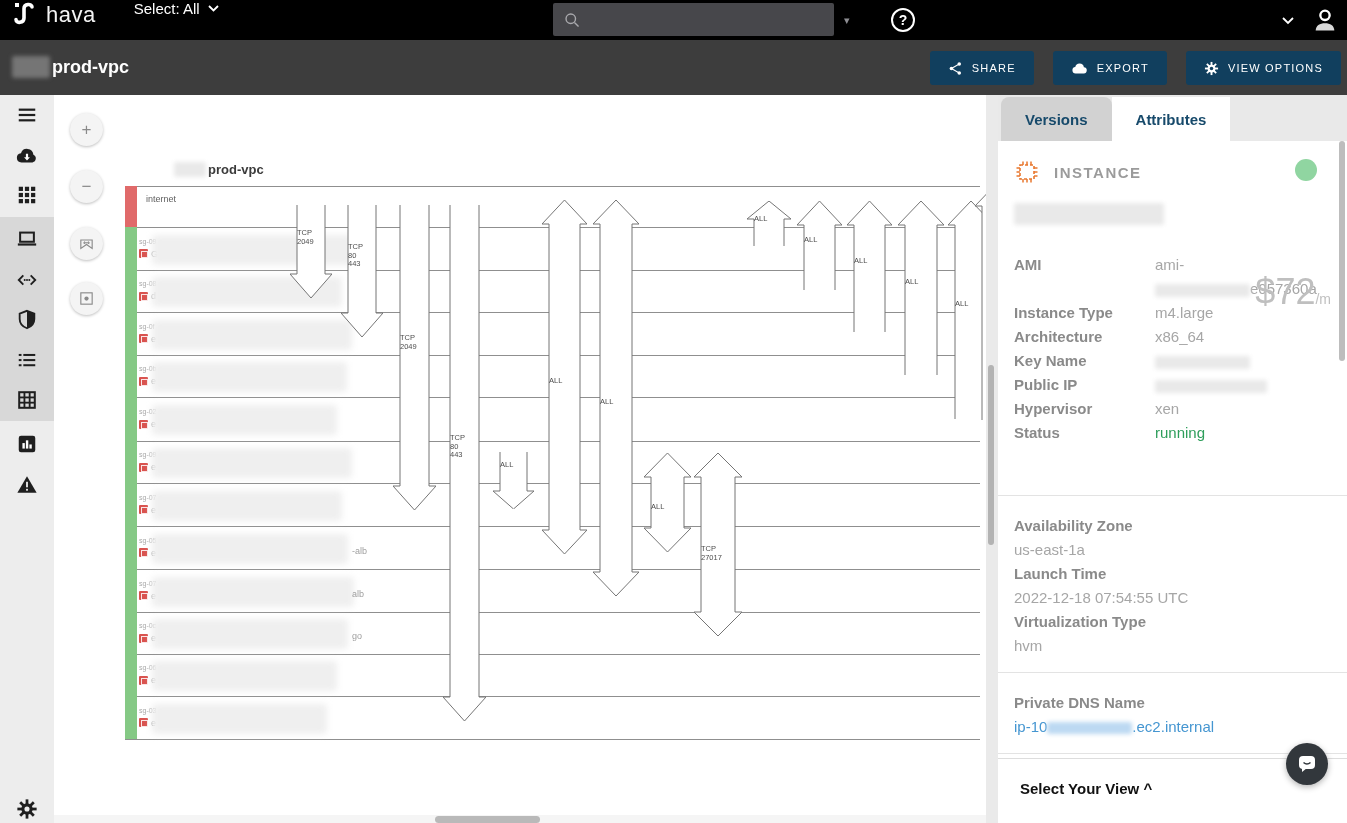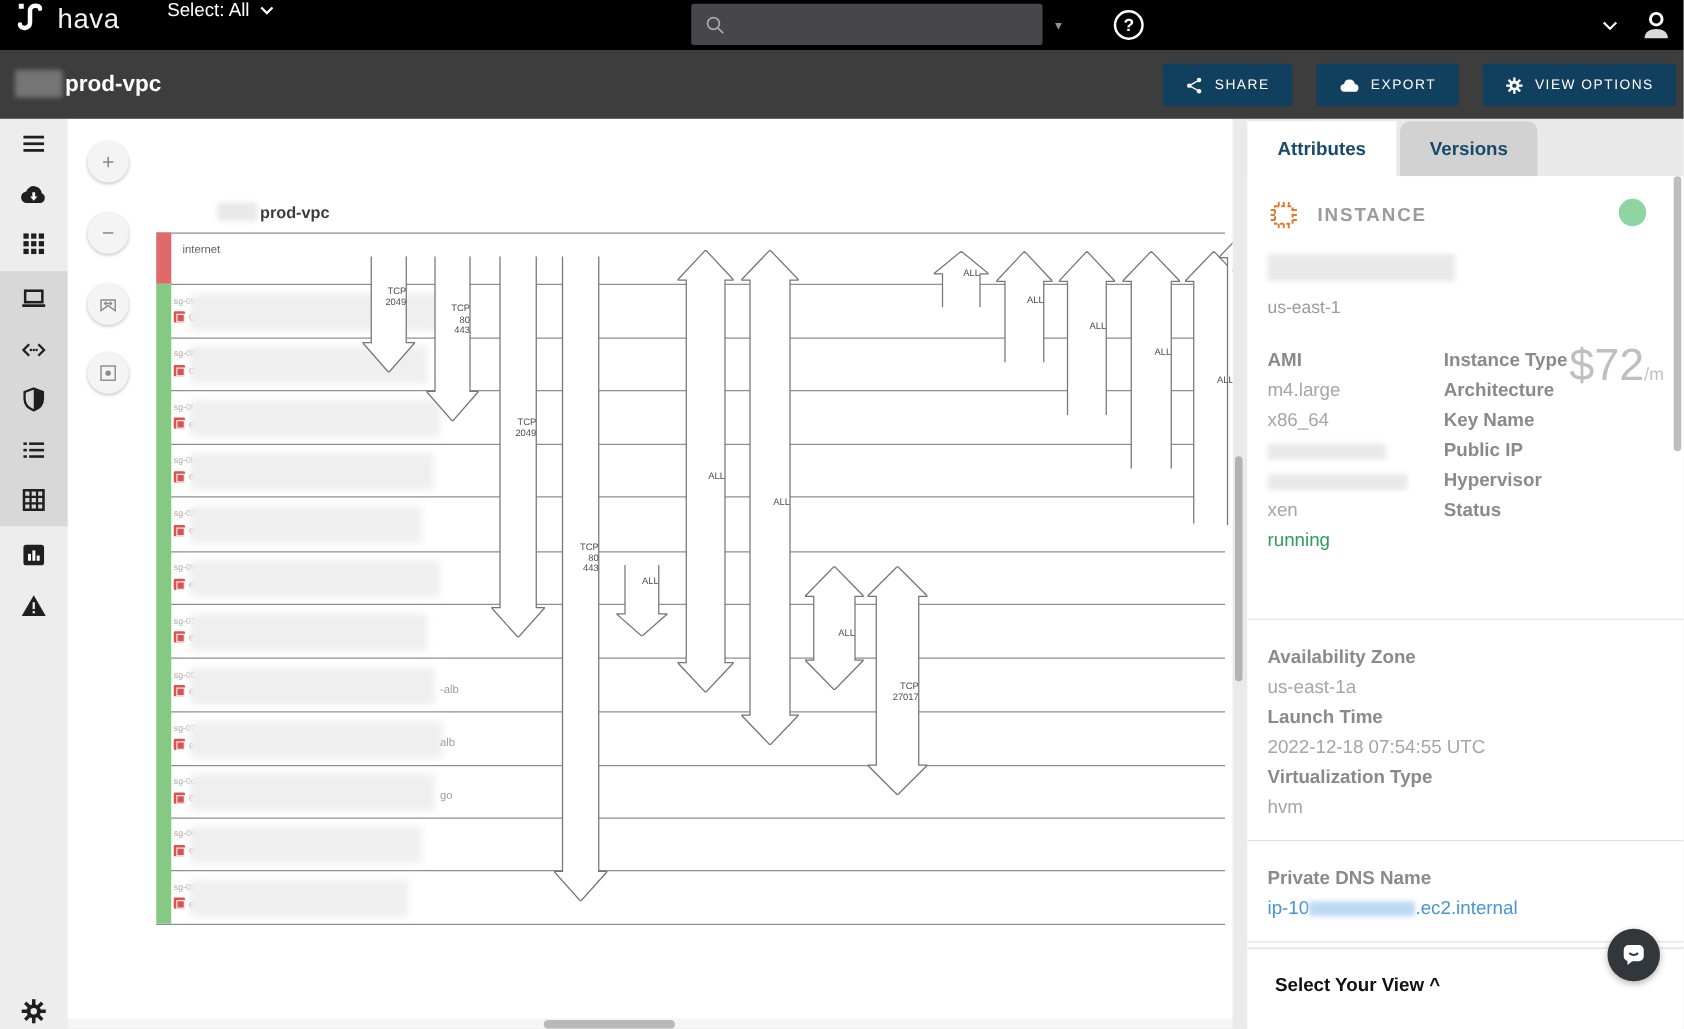--- a/index.html
+++ b/index.html
@@ -47,21 +47,21 @@
   .sg-id { position:absolute; font-size:7px; color:#a8a8a8; z-index:2; }
   .sg-label { position:absolute; display:flex; align-items:center; gap:3px; font-size:9px; color:#9e9e9e; z-index:2; }
   .sg-ico { width:9px; height:9px; background:#d9534f; border-radius:1px; display:inline-block; position:relative; }
   .sg-ico:after { content:""; position:absolute; left:2px; top:2px; width:5px; height:5px; border:1px solid rgba(255,255,255,0.85); }
   .sg-suffix { position:absolute; font-size:9px; color:#9e9e9e; z-index:2; }
   .redact { background:#e9e9e9; filter:blur(2px); border-radius:2px; display:inline-block; }
   .redact-dark { background:#757575; filter:blur(2px); border-radius:2px; display:inline-block; }
   .row-blur { position:absolute; background:#efefef; filter:blur(3px); border-radius:3px; z-index:2; height:30px; }
   .arrow-svg { position:absolute; z-index:3; }
   .arrow-label { position:absolute; z-index:4; font-size:7.5px; line-height:8.5px; color:#4d4d4d;
-    text-align:right; white-space:pre-line; }
+    text-align:left; white-space:pre-line; }
   .internet-label { position:absolute; font-size:9px; color:#5f5f5f; z-index:2; }
 
   
   .panel { position:absolute; left:998px; top:95px; width:349px; height:728px; background:#fff; z-index:10; }
   .tabbar { position:absolute; left:0; top:0; width:349px; height:46px; background:#e9e9e9; display:flex; align-items:flex-end; }
   .tab { height:44px; padding:0 24px; display:flex; align-items:center; font-size:15px; font-weight:700; color:#174a6b; cursor:pointer; }
   .tab.active { background:#fff; }
   .tab.inactive { background:#d2d2d2; border-radius:8px 8px 0 0; margin-left:3px; }
   .panel-body { position:absolute; left:0; top:46px; width:349px; height:617px; background:#fff; overflow:hidden; }
   .sect { padding:18px 16px 14px 16px; border-bottom:1px solid #e3e3e3; }
@@ -451,22 +451,22 @@
       <svg width="46" height="238" class="arrow-svg" style="left: 921px; top: 87px;">
         <path d="M 7 238 L 7 24 L 0 24 L 23 0 L 46 24 L 39 24 L 39 238" fill="#fff" stroke="#757575" stroke-width="1"></path>
       </svg>
     </div>
   <div class="canvas-bottom"></div>
   <div class="hthumb"></div>
   <div class="vscroll-thumb"></div>
 
   <div class="panel">
     <div class="tabbar">
+      <div class="tab inactive">Versions</div>
       <div class="tab active">Attributes</div>
-      <div class="tab inactive">Versions</div>
     </div>
     <div class="panel-body">
       <div class="sect" style="position:relative; min-height:355px;">
         <div class="inst-head">
           <svg width="26" height="26" viewBox="0 0 26 26">
             <rect x="6" y="6" width="14" height="14" fill="none" stroke="#e8772e" stroke-width="1.6" stroke-dasharray="3 2"></rect>
             <g stroke="#e8772e" stroke-width="1.5">
               <line x1="9" y1="6" x2="9" y2="2.5"></line>
                 <line x1="13" y1="6" x2="13" y2="2.5"></line>
                 <line x1="17" y1="6" x2="17" y2="2.5"></line>
@@ -480,26 +480,29 @@
                 <line x1="20" y1="13" x2="23.5" y2="13"></line>
                 <line x1="20" y1="17" x2="23.5" y2="17"></line>
             </g>
           </svg>
           <span class="inst-title">INSTANCE</span>
           <span class="status-dot"></span>
         </div>
         <div class="inst-name">
           <span class="redact" style="width:150px;height:22px;"></span>
         </div>
-        <div class="inst-region">us-east-1</div>
         <div class="price">
           <span>$72</span><small>/m</small>
         </div>
         <div class="kv" id="kv-rows">
             <div class="k">AMI</div>
+            <div class="v">
+              <div>ami-</div>
+              <div><span class="redact" style="width: 95px; height: 13px; vertical-align: middle; display: inline-block;"></span>e057360a</div>
+            </div>
             <div class="k">Instance Type</div>
             <div class="v">m4.large</div>
             <div class="k">Architecture</div>
             <div class="v">x86_64</div>
             <div class="k">Key Name</div>
             <div class="v"><span class="redact" style="width: 95px; height: 13px; vertical-align: middle; display: inline-block;"></span></div>
             <div class="k">Public IP</div>
             <div class="v"><span class="redact" style="width: 112px; height: 13px; vertical-align: middle; display: inline-block;"></span></div>
             <div class="k">Hypervisor</div>
             <div class="v">xen</div>

